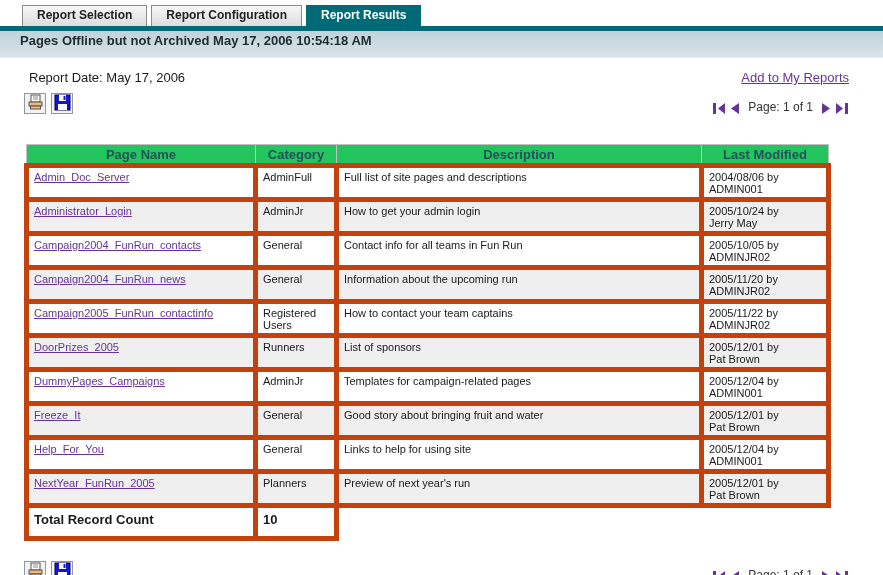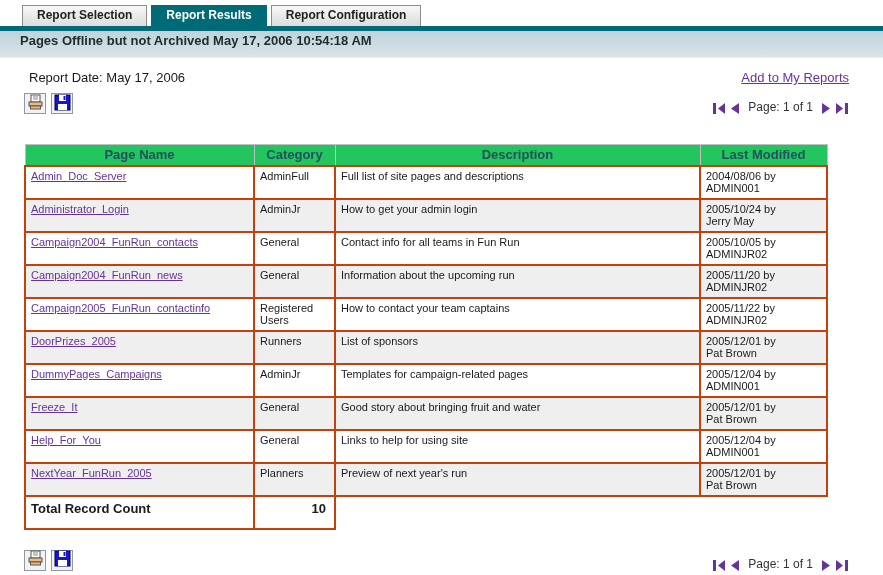--- a/index.html
+++ b/index.html
@@ -36,36 +36,36 @@
   .pager { display:flex; align-items:flex-end; gap:3px; font-size:12px; color:#333; }
   .pager .pg-btn { background:none; border:none; padding:0 1px; cursor:pointer; line-height:0; }
   .pager .pg-label { padding:0 4px; white-space:nowrap; }
 
   
   table.report { border-collapse:collapse; table-layout:fixed; width:802px; margin-top:30px; }
   col.c-name { width:229px; } col.c-cat { width:81px; }
   col.c-desc { width:365px; } col.c-mod { width:127px; }
   .report th { background:#22c55e; color:#25505c; font-size:13px; font-weight:bold;
     height:21px; border:1px solid #c0c0c0; text-align:center; }
-  .report td { border:2px solid #c2410c; font-size:11px; vertical-align:top;
+  .report td { border:5px solid #c2410c; font-size:11px; vertical-align:top;
     padding:3px 4px 2px 5px; height:33px; }
   .report tbody tr.alt td { background:#efefef; }
   .report a.page-link { color:#663399; font-size:11px; text-decoration:underline; cursor:pointer; }
   .report .total-label { font-size:13px; font-weight:bold; height:22px; padding-top:4px; }
-  .report .total-value { font-size:13px; font-weight:bold; text-align:right;
+  .report .total-value { font-size:13px; font-weight:bold; text-align:left;
     padding-right:8px; height:22px; padding-top:4px; }
   .report td.no-border { border:none; background:#ffffff; }
 </style>
 </head>
 <body>
 
 <div class="tabstrip">
   <div class="tab">Report Selection</div>
+  <div class="tab">Report Configuration</div>
   <div class="tab active">Report Results</div>
-  <div class="tab">Report Configuration</div>
 </div>
 <div class="teal-rule"></div>
 <div class="titlebar">
   <span>Pages Offline but not Archived May 17, 2006 10:54:18 AM</span>
 </div>
 
 <div class="content">
 
   <div class="flexrow top-row">
     <span>Report Date: May 17, 2006</span>

